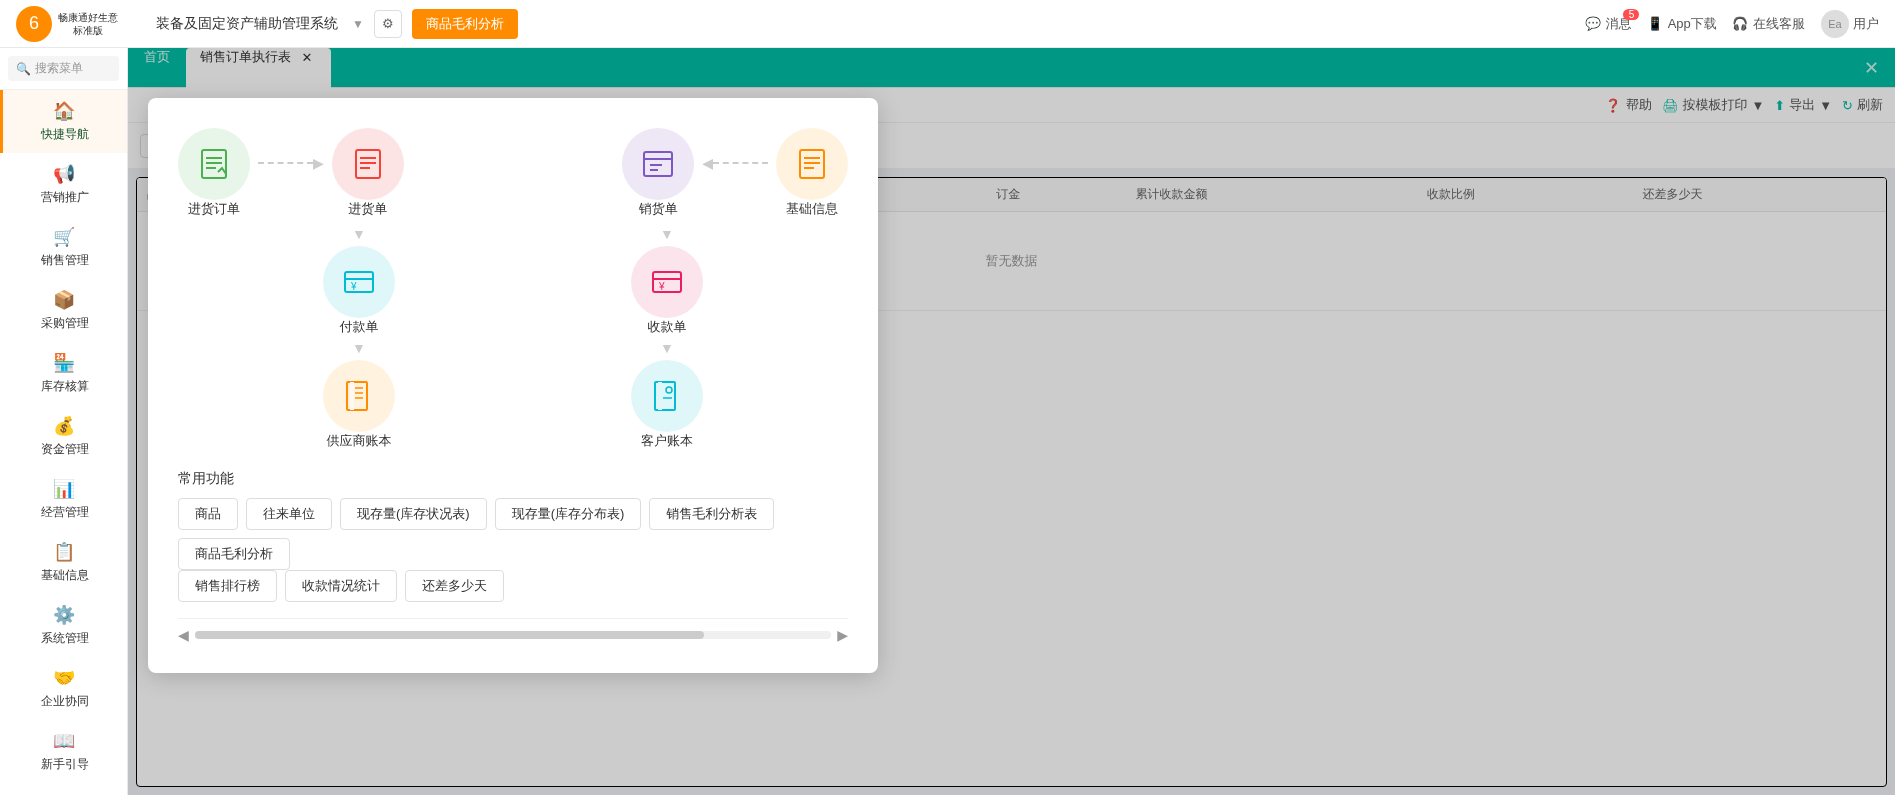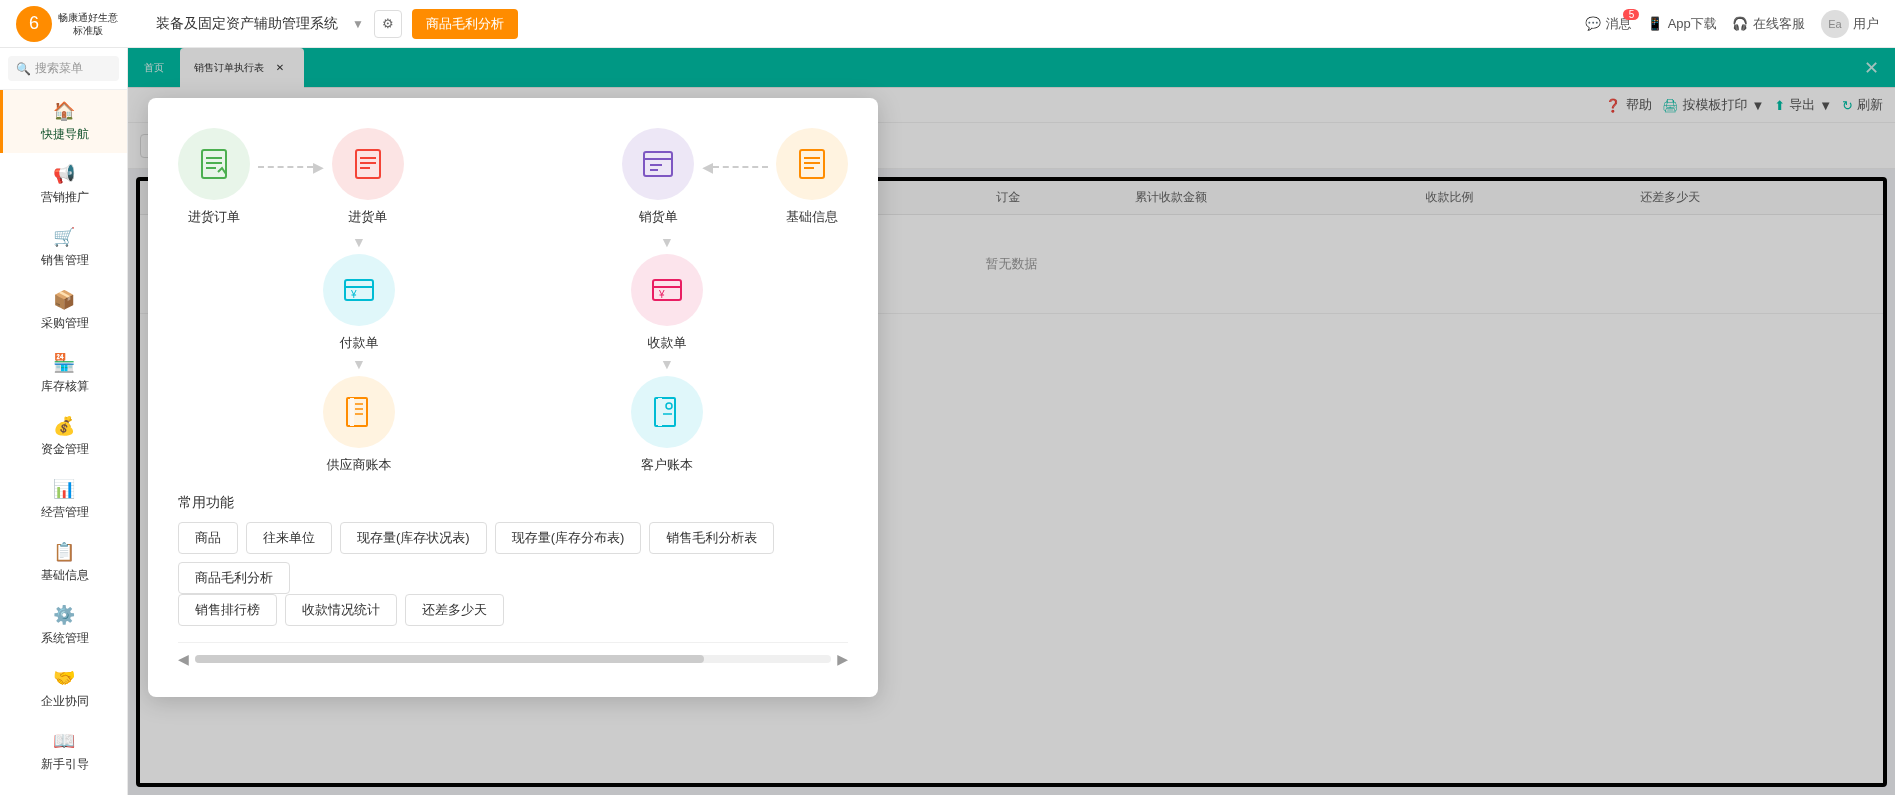--- a/index.html
+++ b/index.html
@@ -32,21 +32,21 @@
     .sidebar-search-inner { display: flex; align-items: center; background: #f5f5f5; border-radius: 4px; padding: 4px 8px; gap: 4px; cursor: pointer; }
     .sidebar-search-inner span { color: #999; font-size: 12px; }
     .sidebar-item { display: flex; flex-direction: column; align-items: center; justify-content: center; padding: 10px 4px; cursor: pointer; border-left: 3px solid transparent; gap: 4px; }
     .sidebar-item.active { background: #fff8f0; border-left: 3px solid #ff8c00; }
     .sidebar-item-icon { font-size: 18px; }
     .sidebar-item-label { font-size: 12px; color: #333; text-align: center; }
     .sidebar-item.active .sidebar-item-label { color: #14532d; }
     .sidebar-item.active .sidebar-item-icon { color: #ff8c00; }
 
     
-    .tab-item { display: flex; align-items: center; height: 40px; padding: 0 16px; font-size: 10px; cursor: pointer; color: #555; border-right: 1px solid #e8e8e8; gap: 6px; }
+    .tab-item { display: flex; height: 40px; padding: 0 16px; font-size: 13px; cursor: pointer; color: #555; border-right: 1px solid #e8e8e8; gap: 6px; }
     .tab-item.home { color: #333; }
     .tab-close-btn { width: 20px; height: 20px; display: flex; align-items: center; justify-content: center; border-radius: 50%; }
     .tab-bar-close { margin-left: auto; padding: 0 12px; color: #999; cursor: pointer; font-size: 16px; }
 
     
     .toolbar { display: flex; align-items: center; padding: 8px 12px; background: #fff; border-bottom: 1px solid #f0f0f0; gap: 12px; flex-shrink: 0; }
     .toolbar-right { display: flex; align-items: center; gap: 10px; margin-left: auto; }
     .toolbar-btn { display: flex; align-items: center; gap: 4px; color: #555; font-size: 13px; cursor: pointer; }
     .toolbar-btn .icon { color: #00bfa5; }
 
@@ -55,31 +55,31 @@
     .filter-item { display: flex; align-items: center; gap: 6px; }
     .filter-label { font-size: 12px; color: #666; white-space: nowrap; }
     .filter-select { border: 1px solid #ddd; border-radius: 4px; padding: 4px 8px; font-size: 12px; width: 100px; background: #fff; }
     .date-range { display: flex; align-items: center; gap: 4px; }
     .date-input { border: 1px solid #ddd; border-radius: 4px; padding: 4px 8px; font-size: 12px; width: 110px; color: #bbb; }
     .query-btn { background: #ff8c00; color: #fff; border: none; border-radius: 4px; padding: 5px 16px; font-size: 13px; cursor: pointer; }
     .setting-btn { background: #fff; color: #555; border: 1px solid #ddd; border-radius: 4px; padding: 5px 10px; font-size: 12px; cursor: pointer; }
     .more-conditions { font-size: 12px; color: #00bfa5; cursor: pointer; }
 
     
-    .table-container { background: #fff; margin: 8px; border: 4px solid #000000; border-radius: 4px; overflow: auto; flex: 1; }
+    .table-container { background: #fff; margin: 8px; border: 1px solid #000000; border-radius: 4px; overflow: auto; flex: 1; }
     table { width: 100%; border-collapse: collapse; font-size: 12px; }
     thead tr { background: #fafafa; }
     th { padding: 8px 10px; text-align: left; color: #666; font-weight: 500; border-bottom: 1px solid #e8e8e8; white-space: nowrap; }
     td { padding: 8px 10px; border-bottom: 1px solid #f0f0f0; color: #333; white-space: nowrap; }
     .empty-tip { text-align: center; color: #999; padding: 40px; font-size: 13px; }
 
     
     .modal-overlay { position: absolute; top: 0; left: 0; right: 0; bottom: 0; background: rgba(0,0,0,0.2); z-index: 100; display: flex; align-items: flex-start; justify-content: flex-start; padding-top: 50px; padding-left: 20px; }
     .modal { background: #fff; border-radius: 8px; width: 730px; padding: 30px; box-shadow: 0 4px 24px rgba(0,0,0,0.18); position: relative; }
-    .flow-node { display: flex; flex-direction: column; gap: 8px; }
+    .flow-node { display: flex; flex-direction: column; }
     .flow-circle { width: 72px; height: 72px; border-radius: 50%; display: flex; align-items: center; justify-content: center; font-size: 28px; }
     .flow-label { font-size: 13px; color: #333; text-align: center; }
 
     .circle-green { background: #e8f5e9; color: #4caf50; }
     .circle-red { background: #fce4e4; color: #f44336; }
     .circle-purple { background: #ede7f6; color: #7e57c2; }
     .circle-orange { background: #fff3e0; color: #ff8c00; }
     .circle-teal { background: #e0f7fa; color: #00bcd4; }
     .circle-crimson { background: #fce4ec; color: #e91e63; }
 

